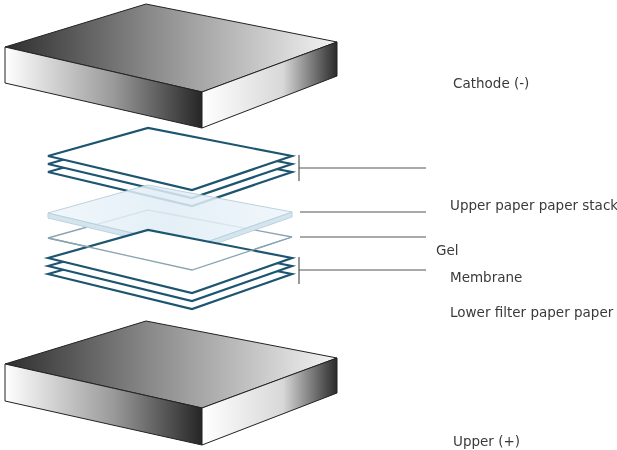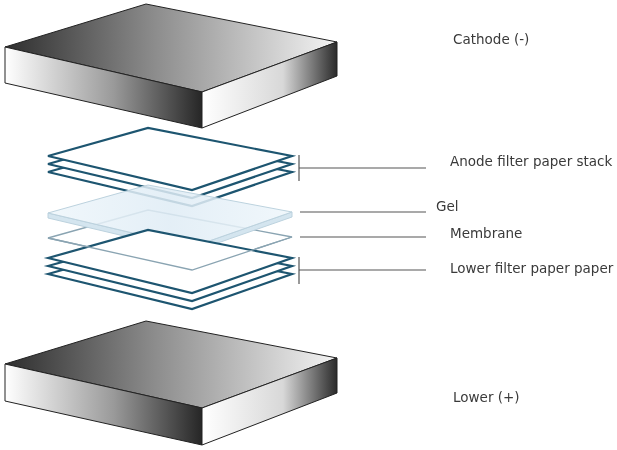--- a/index.html
+++ b/index.html
@@ -5,20 +5,21 @@
     html, body { margin: 0; padding: 0; background: #ffffff; }
     body { width: 617px; height: 450px; position: relative; overflow: hidden; }
     svg.diagram { position: absolute; left: 0; top: 0; }
     .label {
       position: absolute;
       font-family: "DejaVu Sans", sans-serif;
       font-size: 13.5px;
       color: #3a3a3a;
       white-space: nowrap;
       line-height: 1;
+      margin-top: 44px;
     }
   </style>
 </head>
 <body>
 
 <svg class="diagram" width="617" height="450" viewBox="0 0 617 450" xmlns="http://www.w3.org/2000/svg">
   <defs>
     <linearGradient id="topGrad" x1="0" y1="0" x2="1" y2="0">
       <stop offset="0" stop-color="#2e2e2e"></stop>
       <stop offset="0.45" stop-color="#8c8c8c"></stop>
@@ -82,17 +83,17 @@
     <line x1="299" y1="155" x2="299" y2="181"></line>
     <line x1="299" y1="168" x2="426" y2="168"></line>
     <line x1="300" y1="212" x2="426" y2="212"></line>
     <line x1="300" y1="237" x2="426" y2="237"></line>
     <line x1="299" y1="257" x2="299" y2="284"></line>
     <line x1="299" y1="270" x2="426" y2="270"></line>
   </g>
 </svg>
 
 <div class="label" style="left:453px; top:33px;">Cathode (-)</div>
-<div class="label" style="left:450px; top:155px;">Anode filter paper stack</div>
+<div class="label" style="left:450px; top:155px;">Upper paper paper stack</div>
 <div class="label" style="left:436px; top:200px;">Gel</div>
 <div class="label" style="left:450px; top:227px;">Membrane</div>
 <div class="label" style="left:450px; top:262px;">Lower filter paper paper</div>
-<div class="label" style="left:453px; top:391px;">Lower (+)</div>
+<div class="label" style="left:453px; top:391px;">Upper (+)</div>
 
 </body></html>

